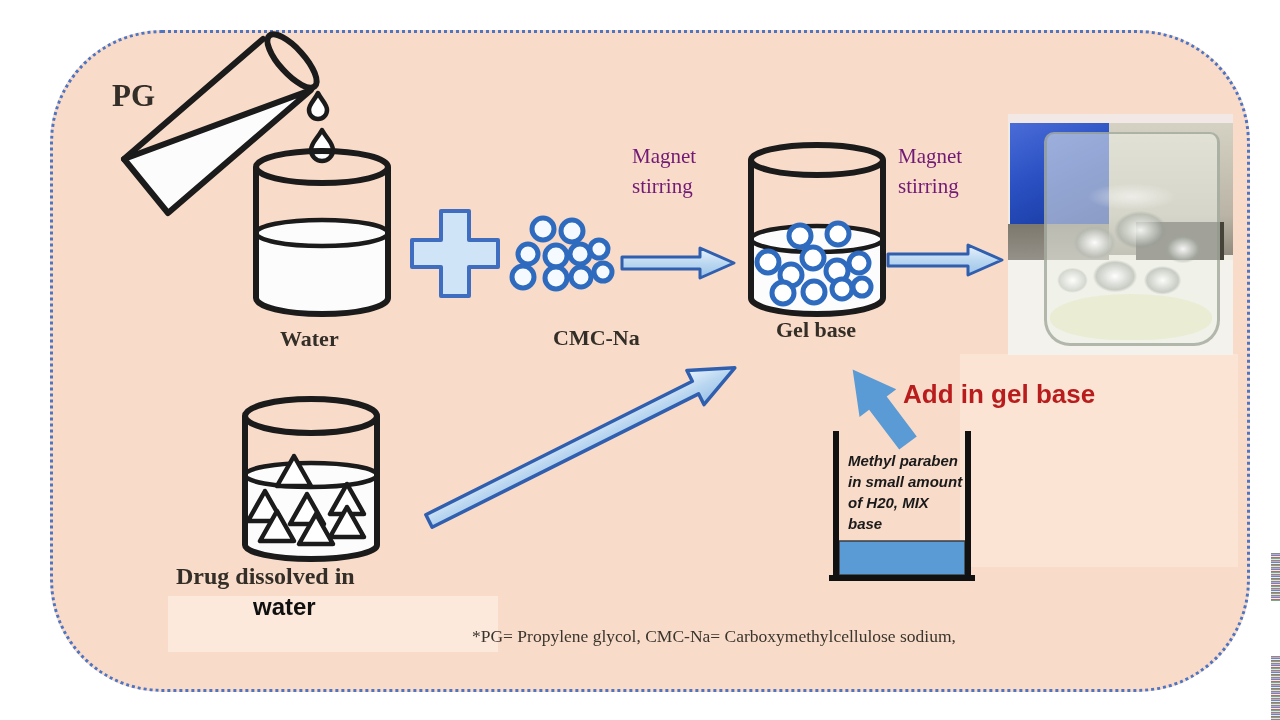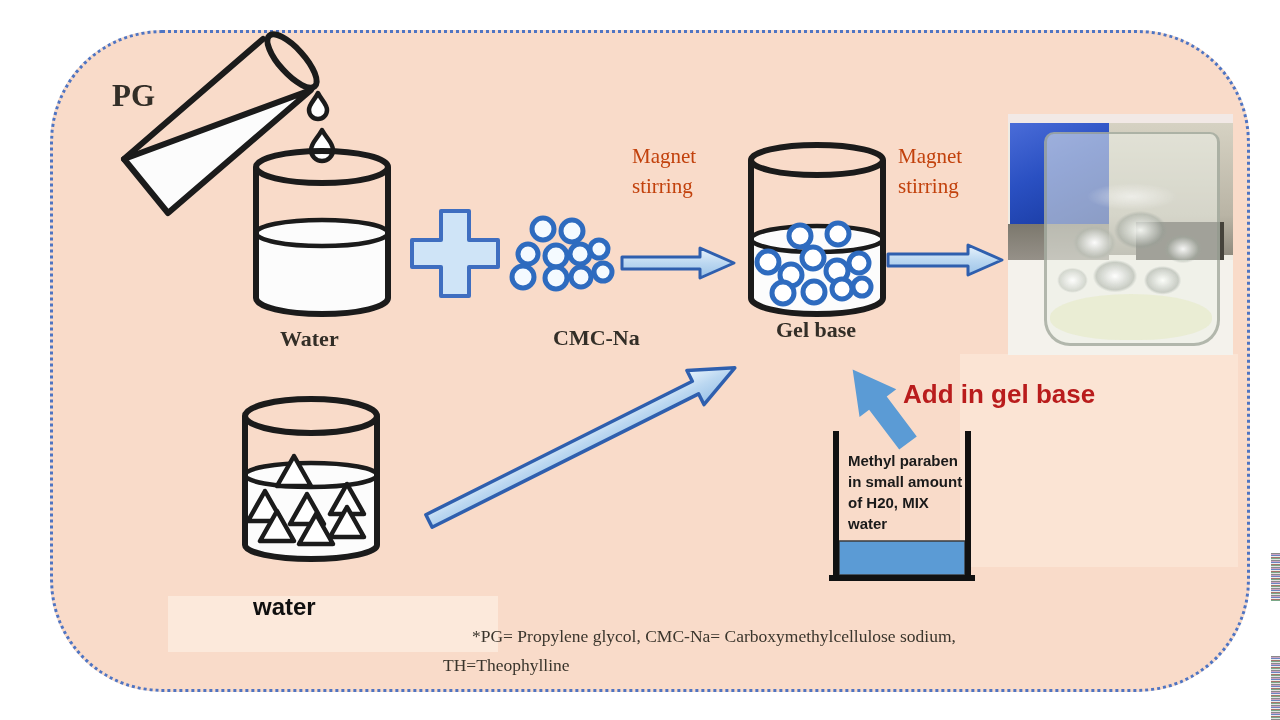--- a/index.html
+++ b/index.html
@@ -15,30 +15,30 @@
   
   #hl-right{left:960px;top:354px;width:278px;height:213px;background:#fbe4d4;}
   #hl-water{left:168px;top:596px;width:330px;height:56px;background:#fce9db;}
 
   
   .serif{color:#332e27;}
   #pg-label{left:112px;top:78px;font-size:31px;font-weight:700;}
   #water-label{left:280px;top:326px;font-size:22px;font-weight:700;}
   #cmc-label{left:526px;top:325px;font-size:22px;font-weight:700;margin-left:27px;}
   #gelbase-label{left:776px;top:317px;font-size:22px;font-weight:700;}
-  .magnet{width:95px;font-size:21px;line-height:30px;color:#c2410c;}
+  .magnet{width:95px;font-size:21px;line-height:30px;color:#701a75;}
   #magnet-1{left:632px;top:141px;}
   #magnet-2{left:898px;top:141px;}
   #drug-label1{left:176px;top:563px;font-size:24px;font-weight:700;}
   #drug-label2{left:253px;top:593px;font-size:24px;font-weight:700;
                font-family:"Liberation Sans",sans-serif;color:#101010;}
   #addgel-label{left:903px;top:379px;font-size:26px;font-weight:700;
                 font-family:"Liberation Sans",sans-serif;color:#b91c1c;}
   #methyl-note{left:848px;top:450px;width:118px;font-size:15px;line-height:21px;
-               font-weight:700;font-family:"Liberation Sans",sans-serif;color:#1a1a1a;}
+               font-weight:700;font-family:"Liberation Sans",sans-serif;color:#1a1a1a;font-style:italic;}
   #footnote{left:443px;top:622px;width:530px;font-size:17.5px;line-height:29px;color:#3a352c;}
   #footnote .l1{padding-left:29px;}
 
   
   #photo{left:1008px;top:114px;width:225px;height:241px;background:#efece3;overflow:hidden;}
   #photo-topstrip{left:0;top:0;width:225px;height:9px;background:#f2e9e6;}
   #photo-blue{left:2px;top:9px;width:99px;height:101px;
               background:linear-gradient(155deg,#4a6cd8 0%,#2a50c2 45%,#16379c 100%);}
   #photo-graybg{left:101px;top:9px;width:124px;height:132px;
                 background:linear-gradient(180deg,#d6d2c3 0%,#b9b4a5 70%,#8f8a7d 100%);}
@@ -192,29 +192,29 @@
       <line x1="829" y1="578" x2="975" y2="578" stroke-width="6"></line>
     </g>
   </svg>
 
   <div id="pg-label" class="abs serif">PG</div>
   <div id="water-label" class="abs serif">Water</div>
   <div id="cmc-label" class="abs serif">CMC-Na</div>
   <div id="magnet-1" class="abs magnet">Magnet stirring</div>
   <div id="gelbase-label" class="abs serif">Gel base</div>
   <div id="magnet-2" class="abs magnet">Magnet stirring</div>
+  <div id="drug-label1" class="abs serif">Drug dissolved in</div>
   <div id="drug-label2" class="abs">water</div>
   <div id="addgel-label" class="abs">Add in gel base</div>
 
   <div id="methyl-note" class="abs">
     <div>Methyl paraben</div>
     <div>in small amount</div>
-    <div>of H20, MIX water</div>
+    <div>of H20, MIX base</div>
   </div>
 
   <div id="footnote" class="abs">
     <div class="l1">*PG= Propylene glycol,  CMC-Na= Carboxymethylcellulose sodium,</div>
-    <div>TH=Theophylline</div>
   </div>
 
   <div id="noise-top" class="abs edge-noise"></div>
   <div id="noise-bottom" class="abs edge-noise"></div>
 </div>
 
 </body></html>

